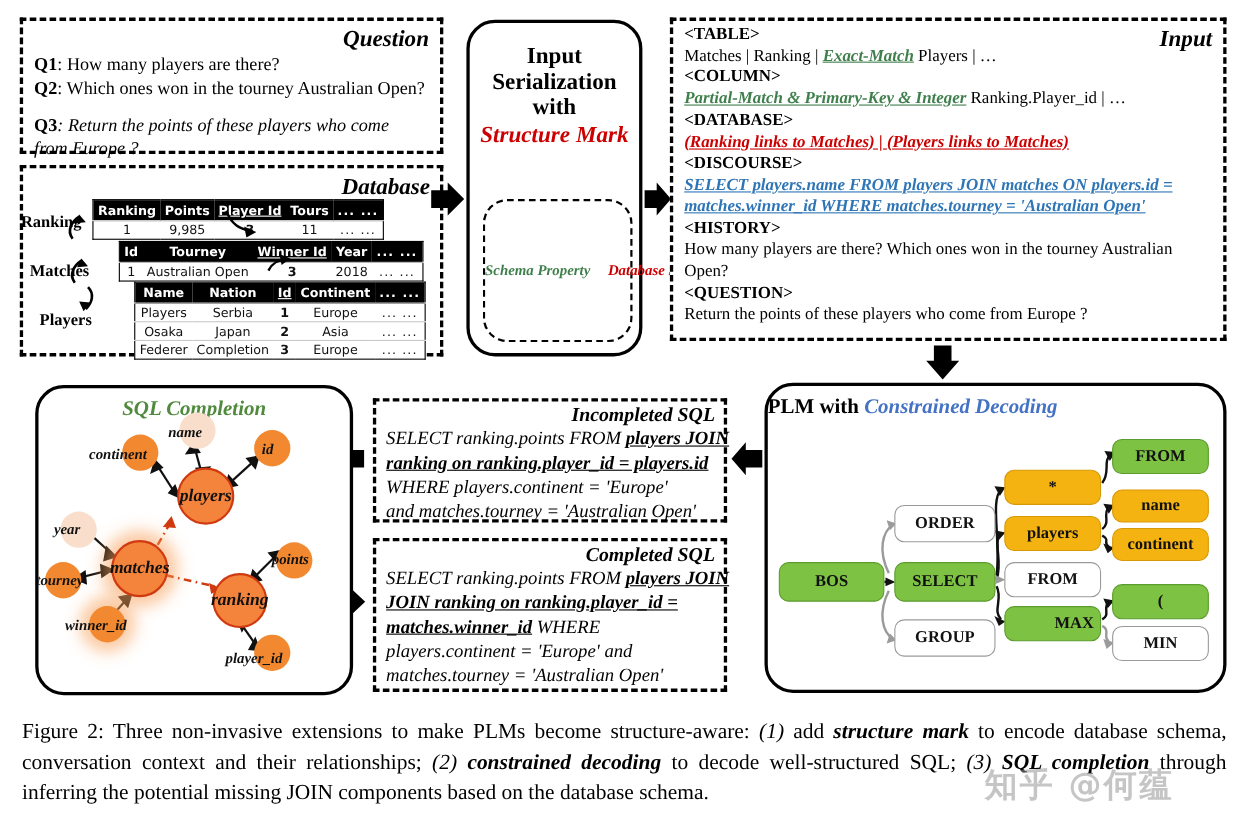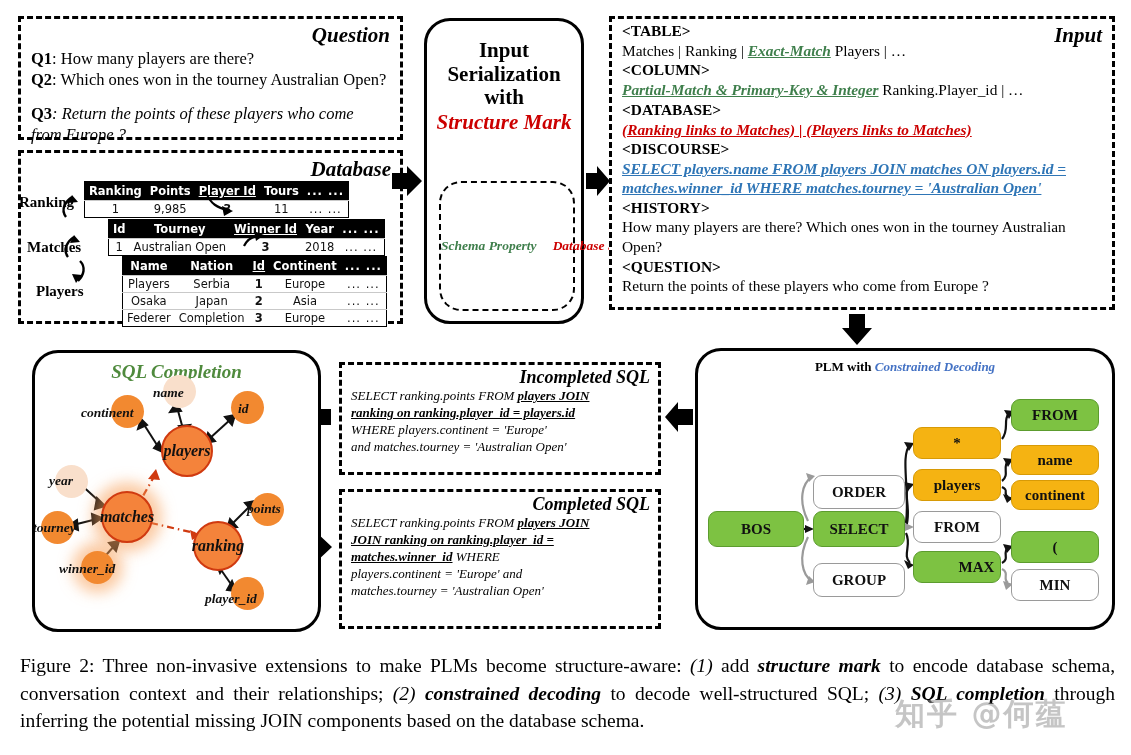--- a/index.html
+++ b/index.html
@@ -103,41 +103,41 @@
   #input-title { font-size: 21px; position: absolute; right: 10px; top: 4px; }
   .in-line { font-size: 15.4px; line-height: 1.28; white-space: nowrap; }
   .tag { font-weight: bold; font-family: "Liberation Serif", serif; }
   .green-it { color: #3F7F4C; font-style: italic; font-weight: bold; text-decoration: underline; }
   .red-it { color: #CC0000; font-style: italic; font-weight: bold; text-decoration: underline; }
   .blue-it { color: #2E75B6; font-style: italic; font-weight: bold; text-decoration: underline; }
   .wrap-line { white-space: normal; }
 
   
   #plm-panel { left: 695px; top: 348px; width: 420px; height: 282px; }
-  #plm-title { position: absolute; left: 0; right: 0; top: 8px; text-align: center; font-size: 13px; font-weight: bold; }
+  #plm-title { position: absolute; left: 0; right: 0; top: 8px; font-size: 19px; font-weight: bold; }
   #plm-title .cd { color: #4472C4; font-style: italic; }
   .node {
     position: absolute;
     border-radius: 9px;
     border: 1.6px solid #9a9a9a;
     background: #fff;
     display: flex; align-items: center; justify-content: center;
     font-family: "Liberation Serif", serif;
     font-weight: bold; font-size: 15px;
     color: #111;
   }
   .node.green { background: #7DC242; border-color: #5c9c2e; }
   .node.orange { background: #F5B312; border-color: #d79a06; }
 
   
   #incomplete-panel { left: 339px; top: 362px; width: 322px; height: 113px; padding: 2px 8px 0 9px; }
   #incomplete-title { font-size: 18px; }
   #complete-panel { left: 339px; top: 489px; width: 322px; height: 140px; padding: 2px 8px 0 9px; }
   #complete-title { font-size: 18px; }
-  .sql-line { font-size: 13px; font-style: italic; line-height: 1.3; white-space: nowrap; }
+  .sql-line { font-size: 17px; font-style: italic; line-height: 1.3; white-space: nowrap; }
   .sql-b { font-weight: bold; text-decoration: underline; }
 
   
   #completion-panel { left: 32px; top: 350px; width: 289px; height: 282px; overflow: hidden; }
   #completion-title { position: absolute; left: 0; right: 0; top: 8px; text-align: center;
     font-size: 19px; font-weight: bold; font-style: italic; color: #4F8A3D; }
   .gnode {
     position: absolute;
     border-radius: 50%;
     background: #F28930;
@@ -377,21 +377,21 @@
 
       <path d="M304,212 C312,208 304,202 310,196" stroke="#111"></path>
       <polygon points="315,195 305,193 309,202" fill="#111" stroke="none"></polygon>
 
       <path d="M304,218 C312,222 304,228 310,232" stroke="#9a9a9a"></path>
       <polygon points="315,233 305,230 308,239" fill="#9a9a9a" stroke="none"></polygon>
     </g>
   </svg>
 
   <div class="node green" style="left:10px;  top:160px; width:96px; height:36px;">BOS</div>
-  <div class="node" style="left:115px; top:124px; width:92px; height:34px;">ORDER</div>
+  <div class="node" style="left:115px; top:108px; width:92px; height:34px;">ORDER</div>
   <div class="node green" style="left:115px; top:160px; width:92px; height:36px;">SELECT</div>
   <div class="node" style="left:115px; top:212px; width:92px; height:34px;">GROUP</div>
   <div class="node orange" style="left:215px; top:76px;  width:88px; height:32px;">*</div>
   <div class="node orange" style="left:215px; top:118px; width:88px; height:32px;">players</div>
   <div class="node" style="left:215px; top:160px; width:88px; height:32px;">FROM</div>
   <div class="node green" style="left:215px; top:200px; width:88px; height:32px;padding-left:39px;">MAX</div>
   <div class="node green" style="left:313px; top:48px;  width:88px; height:32px;">FROM</div>
   <div class="node orange" style="left:313px; top:94px;  width:88px; height:30px;">name</div>
   <div class="node orange" style="left:313px; top:129px; width:88px; height:30px;">continent</div>
   <div class="node green" style="left:313px; top:180px; width:88px; height:32px;">(</div>

